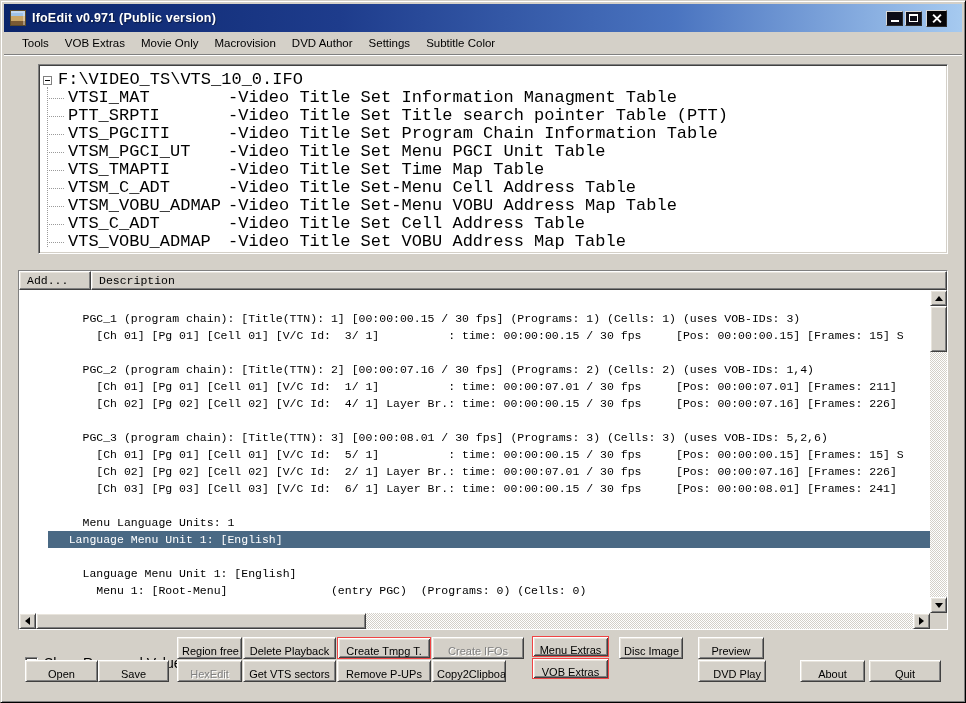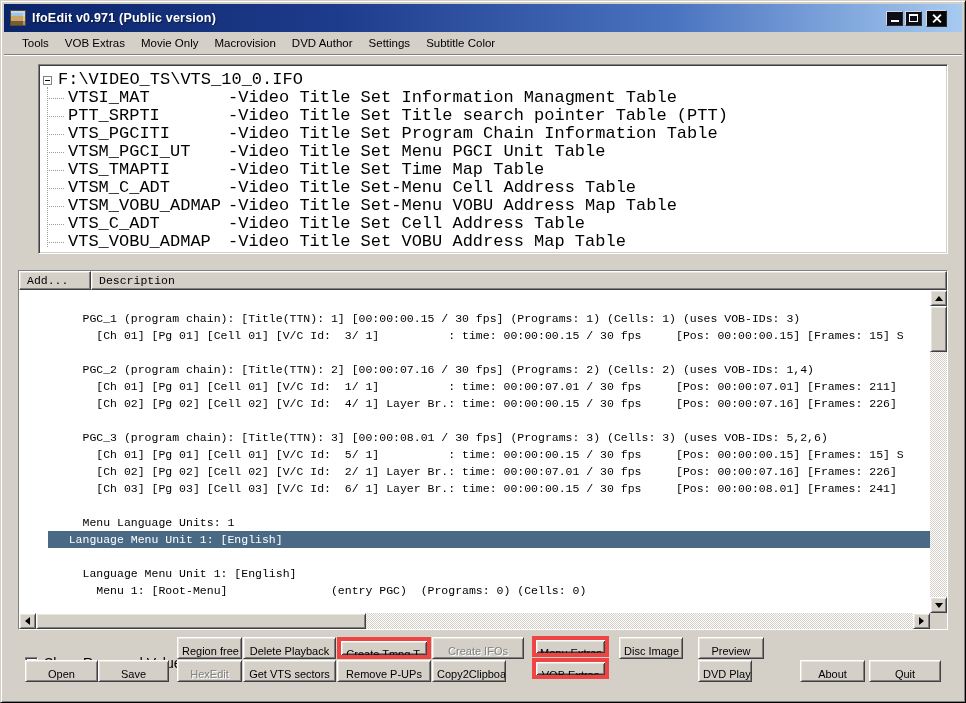--- a/index.html
+++ b/index.html
@@ -142,21 +142,21 @@
   .btn {
     position:absolute; height:22px;
     background:#d4d0c8; color:#000;
     border:1px solid; border-color:#fff #404040 #404040 #fff;
     box-shadow: inset 1px 1px 0 #e8e4dc, inset -1px -1px 0 #808080;
     font-family:"Liberation Sans", sans-serif; font-size:11px;
     text-align:center; padding:4px; line-height:19px; white-space:nowrap; overflow:hidden;
     cursor:default;
   }
   .btn.default {
-    border:4px solid #ef4444;
+    border:1px solid #ef4444;
     box-shadow: inset 1px 1px 0 #fff, inset -1px -1px 0 #404040,
                 inset 2px 2px 0 #e8e4dc, inset -2px -2px 0 #808080;
   }
   .btn.disabled { color:#808080; text-shadow:1px 1px 0 #fff; }
   .checkbox-row { position:absolute; left:21px; top:25px; display:flex; align-items:center; gap:6px; font-size:14px; color:#000; }
   .checkbox {
     width:13px; height:13px; flex:none; background:#fff;
     border:1px solid; border-color:#808080 #fff #fff #808080;
     box-shadow: inset 1px 1px 0 #404040, inset -1px -1px 0 #d4d0c8;
   }
@@ -352,19 +352,19 @@
       <button class="btn" style="left:615px; top:7px; width:64px;">Disc Image</button>
       <button class="btn" style="left:694px; top:7px; width:66px;">Preview</button>
 
       <button class="btn" style="left:21px; top:30px; width:73px;">Open</button>
       <button class="btn" style="left:94px; top:30px; width:71px;">Save</button>
       <button class="btn disabled" disabled="" style="left:173px; top:30px; width:65px;">HexEdit</button>
       <button class="btn" style="left:239px; top:30px; width:93px;">Get VTS sectors</button>
       <button class="btn" style="left:333px; top:30px; width:94px;">Remove P-UPs</button>
       <button class="btn" style="left:428px; top:30px; width:74px;">Copy2Clipboard</button>
       <button class="btn default" style="left:528px; top:28px; width:77px; height:21px;">VOB Extras</button>
-      <button class="btn" style="left:694px; top:30px; width:54px;">DVD Play</button>
+      <button class="btn" style="left:694px; top:30px; width:68px;text-align:right;">DVD Play</button>
       <button class="btn" style="left:796px; top:30px; width:65px;">About</button>
       <button class="btn" style="left:865px; top:30px; width:72px;">Quit</button>
     </div>
 
   </div>
 </div>
 
 </body></html>

